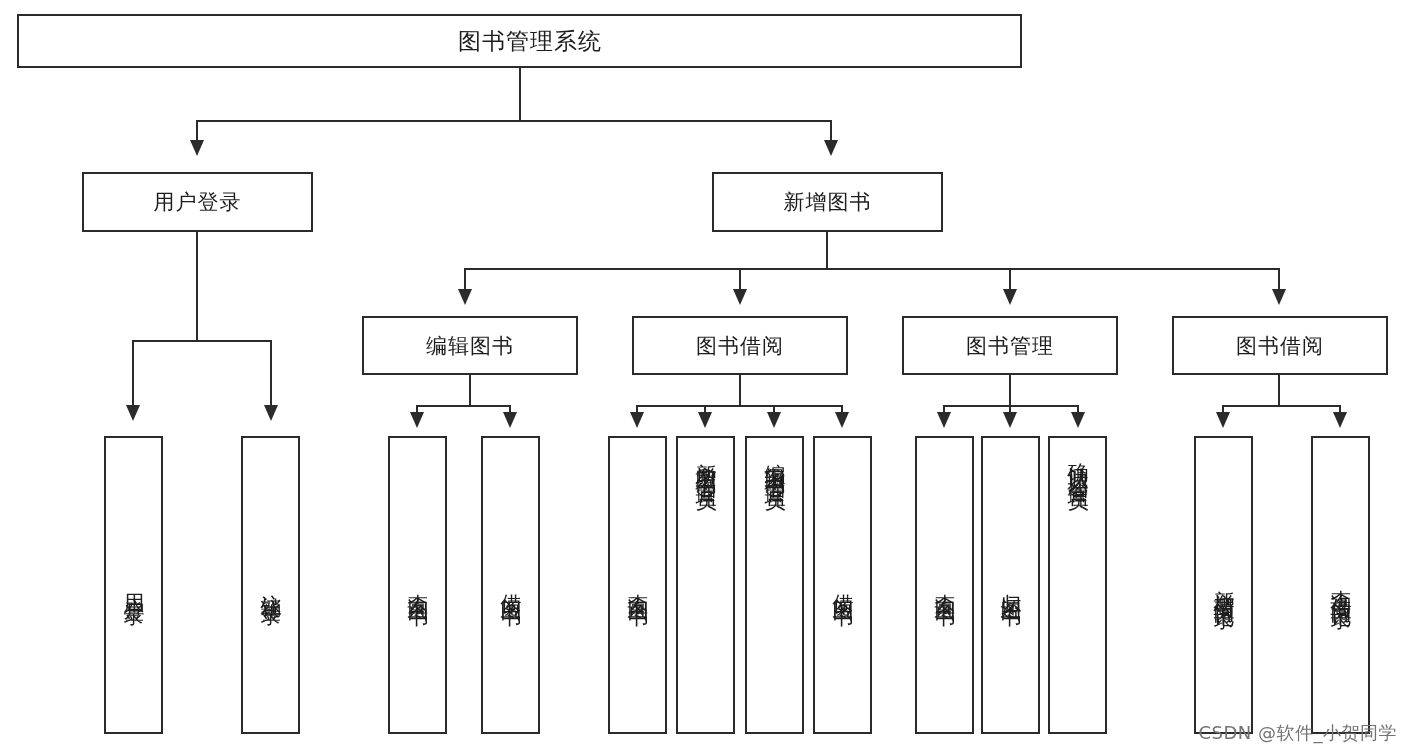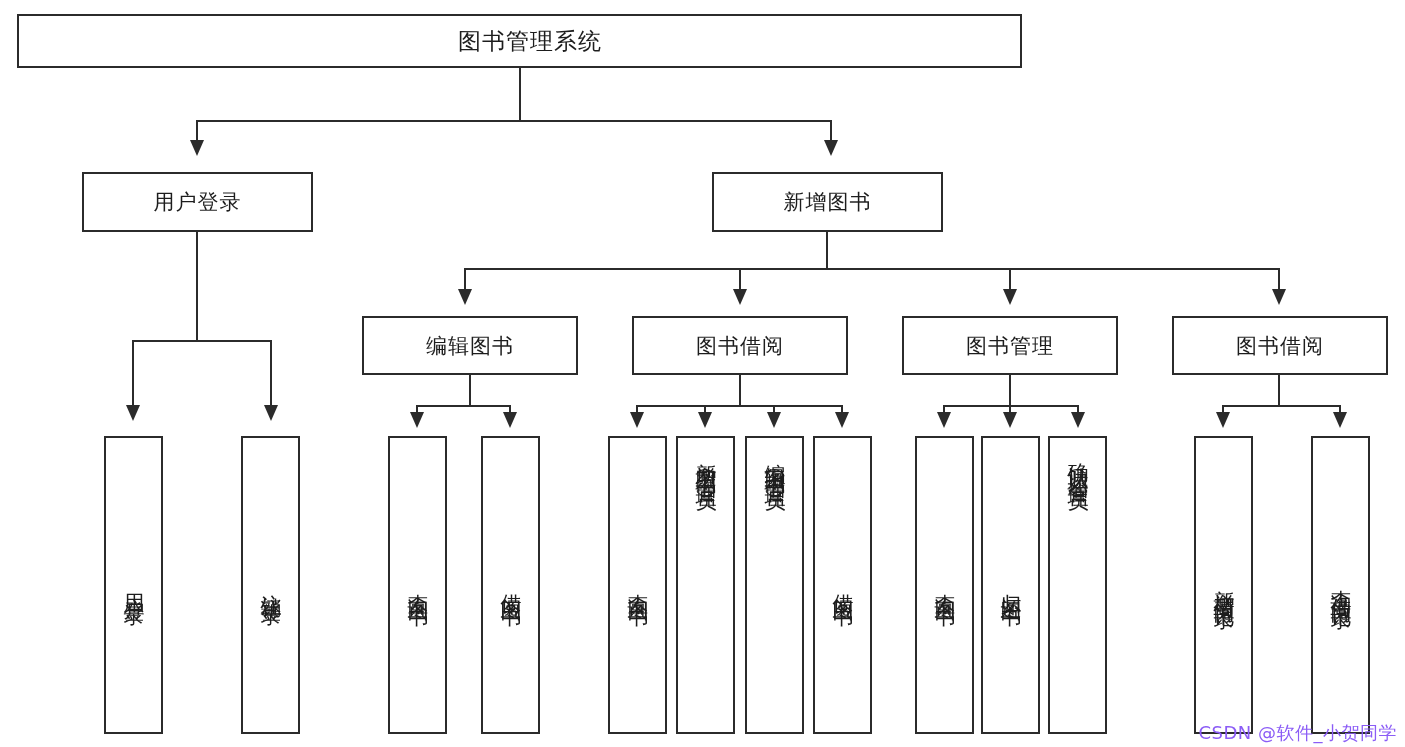--- a/index.html
+++ b/index.html
@@ -73,21 +73,21 @@
     border-left:7px solid transparent;
     border-right:7px solid transparent;
     border-top:16px solid #2b2b2b;
   }
   
   #watermark{
     position:absolute;
     right:8px;
     bottom:2px;
     font-size:18px;
-    color:#8b5cf6;
+    color:#737373;
     white-space:nowrap;
     letter-spacing:0.5px;
     pointer-events:none;
   }
 </style>
 </head>
 <body>
 
 <div id="canvas">
 

